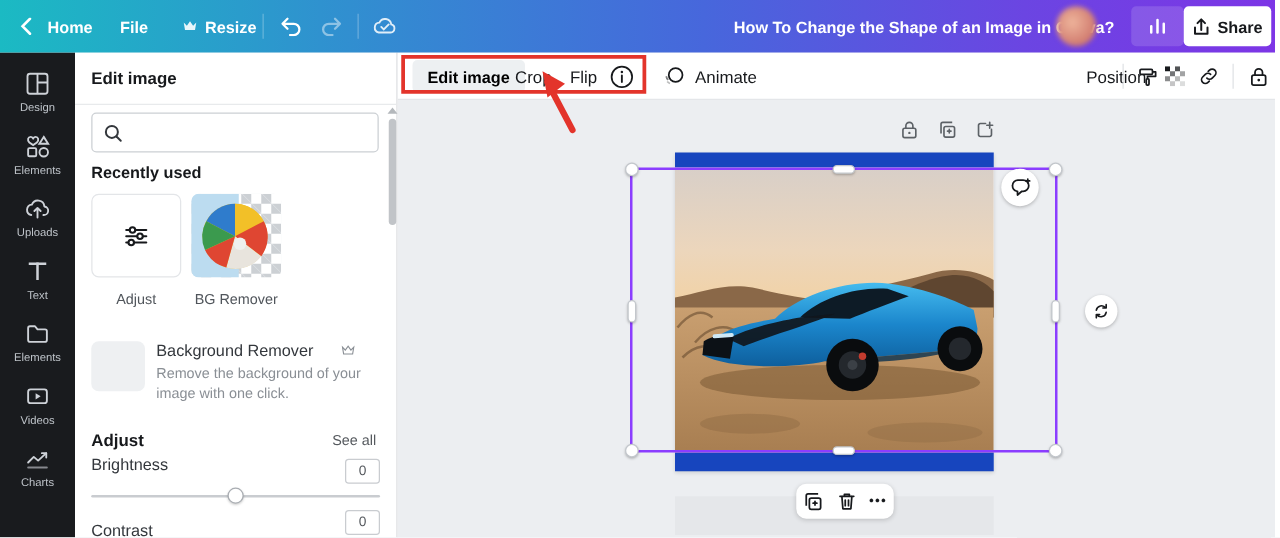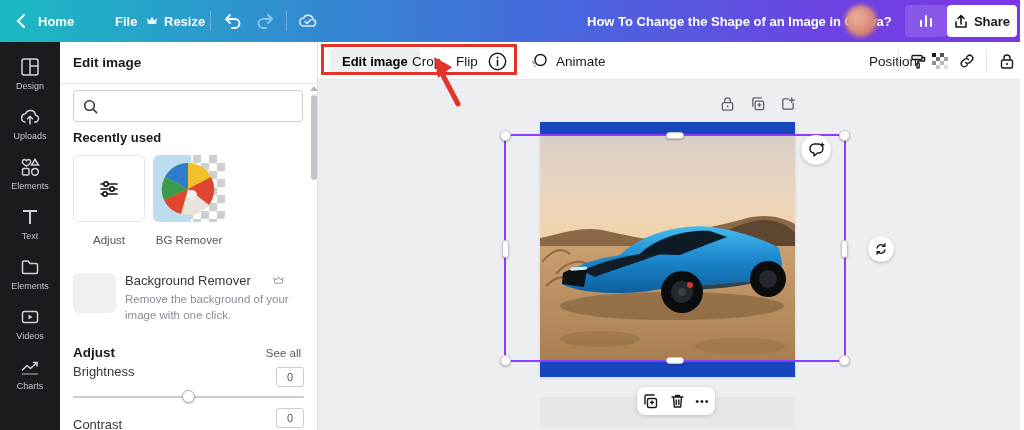--- a/index.html
+++ b/index.html
@@ -105,21 +105,21 @@
     <div class="tb-item" style="left:16px">
       <span>
         <svg width="10" height="14" viewBox="0 0 10 14">
             <path d="M8 1 L2 7 L8 13" stroke="#fff" stroke-width="2" fill="none" stroke-linecap="round"></path>
           </svg>
       </span>
     </div>
     <div class="tb-item" style="left:38px">
         <span>Home</span>
       </div>
-    <div class="tb-item" style="left:115px">
+    <div class="tb-item" style="left:96px">
         <span>File</span>
       </div>
     <div class="tb-item" style="left:146px; gap:6px">
       <span>
         <svg width="12" height="10" viewBox="0 0 12 10">
             <path d="M1 2 L3.5 4.5 L6 1 L8.5 4.5 L11 2 L10 8 L2 8 Z" fill="#fff" opacity=".9"></path>
           </svg>
       </span>
       <span>Resize</span>
     </div>
@@ -169,40 +169,40 @@
 
   <div class="sidebar">
     <div class="side-item">
       <span>
           <svg width="22" height="22" viewBox="0 0 22 22">
             <rect x="3" y="3" width="16" height="16" rx="2" stroke="#ced2d8" stroke-width="1.5" fill="none"></rect>
             <path d="M11 3 V19 M11 10 H19" stroke="#ced2d8" stroke-width="1.5"></path>
           </svg>
         </span>
       <span class="side-label">Design</span>
-    </div>
-    <div class="side-item">
-      <span>
-          <svg width="22" height="22" viewBox="0 0 22 22" stroke="#ced2d8" stroke-width="1.5" fill="none" stroke-linecap="round" stroke-linejoin="round">
-            <path d="M6 16 a4.2 4.2 0 0 1 .5-8.3 a5.2 5.2 0 0 1 10 1.5 a3.4 3.4 0 0 1 -.8 6.8"></path>
-            <path d="M11 18 V10.5 M8.5 12.8 L11 10.3 L13.5 12.8"></path>
-          </svg>
-        </span>
-      <span class="side-label">Uploads</span>
     </div>
     <div class="side-item">
       <span>
           <svg width="22" height="22" viewBox="0 0 22 22" stroke="#ced2d8" stroke-width="1.5" fill="none">
             <path d="M6.5 8 C4.5 6 5.5 3.5 7.5 3.5 C8.5 3.5 9 4 9.5 4.7 C10 4 10.5 3.5 11.5 3.5 C13.5 3.5 14.5 6 12.5 8 L9.5 10 Z" transform="translate(-2,0)"></path>
             <path d="M15 3.5 L18.5 9 H11.5 Z" transform="translate(1,0)"></path>
             <rect x="3.5" y="12.5" width="6.5" height="6.5" rx="1"></rect>
             <circle cx="16" cy="15.8" r="3.4"></circle>
           </svg>
         </span>
       <span class="side-label">Elements</span>
+    </div>
+    <div class="side-item">
+      <span>
+          <svg width="22" height="22" viewBox="0 0 22 22" stroke="#ced2d8" stroke-width="1.5" fill="none" stroke-linecap="round" stroke-linejoin="round">
+            <path d="M6 16 a4.2 4.2 0 0 1 .5-8.3 a5.2 5.2 0 0 1 10 1.5 a3.4 3.4 0 0 1 -.8 6.8"></path>
+            <path d="M11 18 V10.5 M8.5 12.8 L11 10.3 L13.5 12.8"></path>
+          </svg>
+        </span>
+      <span class="side-label">Uploads</span>
     </div>
     <div class="side-item">
       <span>
           <svg width="22" height="22" viewBox="0 0 22 22" fill="#ced2d8">
             <rect x="4" y="4" width="14" height="2"></rect>
             <rect x="10" y="4" width="2" height="14"></rect>
           </svg>
         </span>
       <span class="side-label">Text</span>
     </div>

